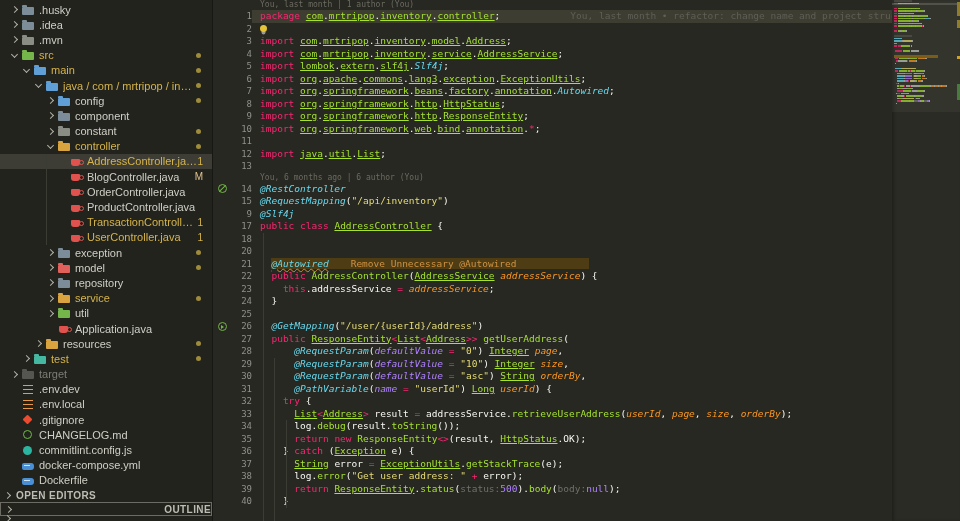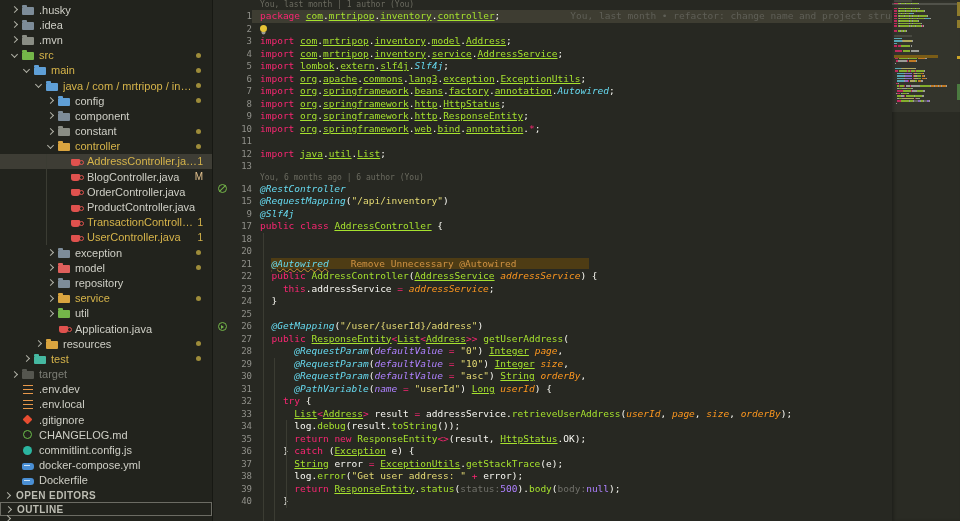--- a/index.html
+++ b/index.html
@@ -41,21 +41,21 @@
   .git-ic { width:7px; height:7px; background:#e84d31; transform:rotate(45deg); border-radius:1px; }
   .chg-ic { width:9px; height:9px; border:1.8px solid #6cc04a; border-radius:50%; }
   .cmt-ic { width:9px; height:9px; border-radius:50%; background:#2bb5a0; }
   .dok-ic { width:12px; height:7px; background:#4a8fd4; border-radius:2px 3px 3px 2px; position:relative; margin-top:2px; }
   .dok-ic::before { content:""; position:absolute; left:2px; top:2px; width:6px; height:1px; background:#cfe4f7; }
 
   
   .panel-header { display:flex; align-items:center; height:14px; font-size:10px; font-weight:bold;
                   letter-spacing:.4px; color:#bdbdb3; padding-left:5px; cursor:pointer; }
   .panel-header .chev { margin-right:6px; }
-  .panel-header.focused { border:1px solid #6c6c64; }
+  .panel-header.focused { border:1px solid #6c6c64;justify-content:space-between; }
   .panel-stub { height:7px; display:flex; align-items:flex-start; padding-left:5px; }
 
   
   .editor { position:absolute; left:214px; top:0; right:0; height:521px; background:#272822; }
   #code { position:relative; height:521px; overflow:hidden;
           font-family:"DejaVu Sans Mono", monospace; font-size:9.5px; }
   .lens-row { height:10px; line-height:10px; padding-left:46px; font-size:8px; color:#6b6b60; cursor:pointer; }
   .code-row { display:flex; height:12.5px; line-height:12.5px; }
   .g-ico { width:16px; flex:none; display:flex; align-items:center; justify-content:center; }
   .g-num { width:22px; flex:none; text-align:right; font-size:9px; color:#90908a; }

